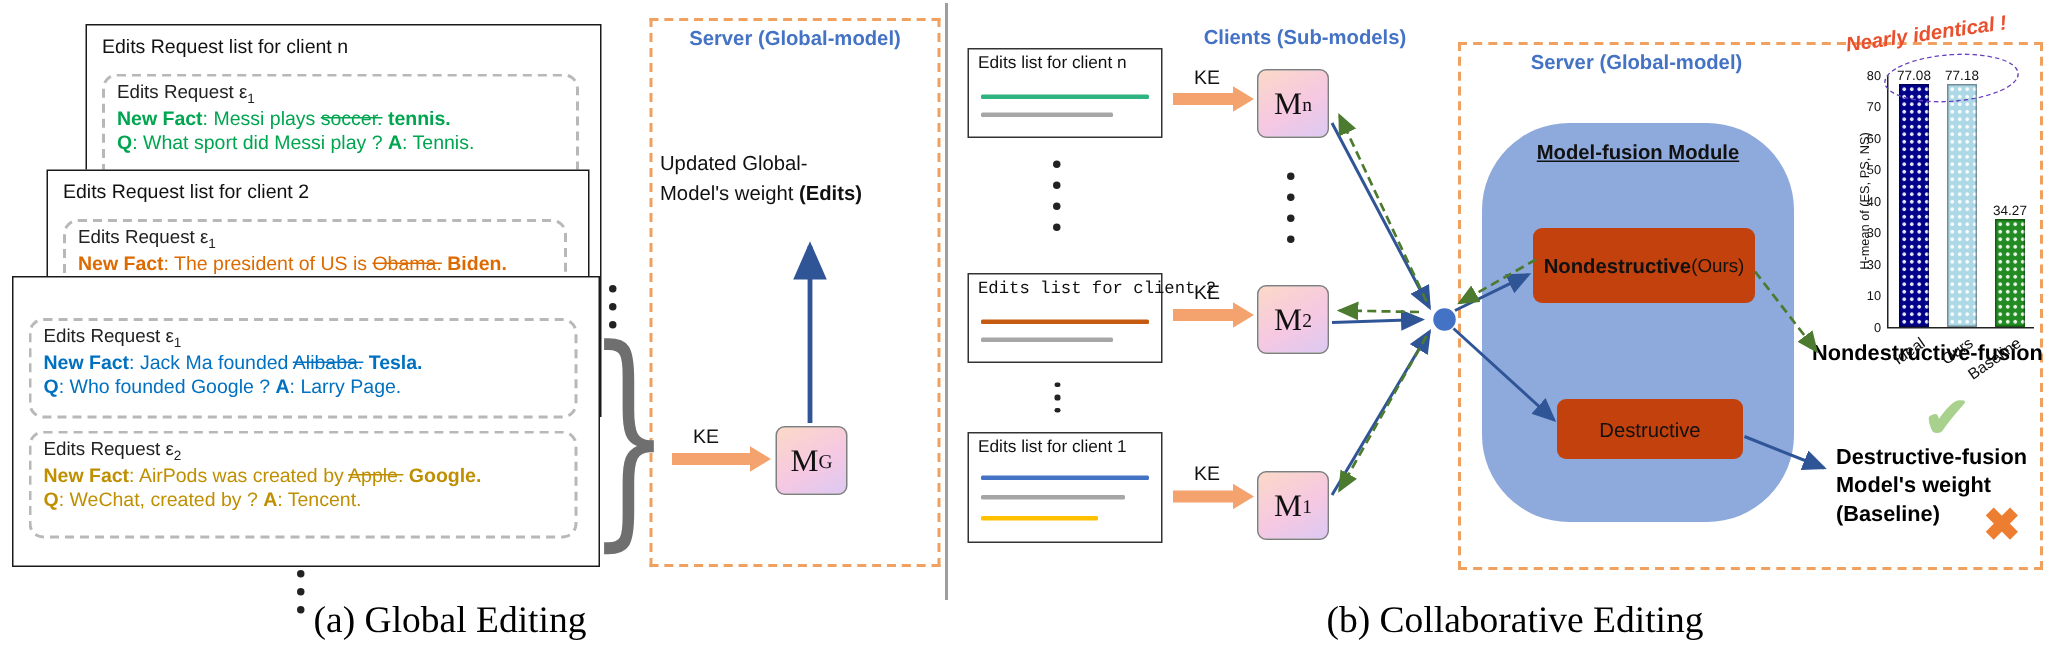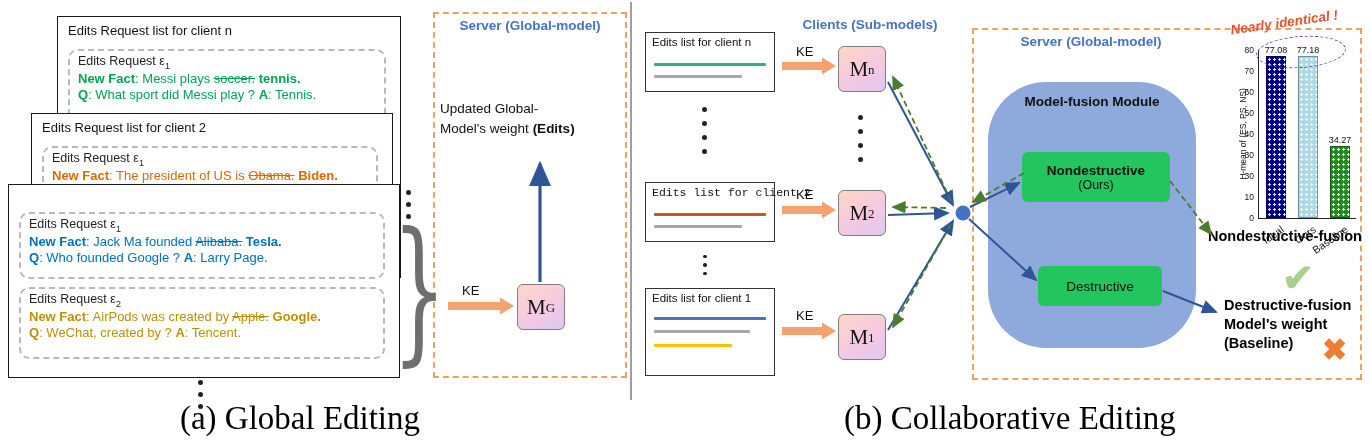--- a/index.html
+++ b/index.html
@@ -30,31 +30,31 @@
   .blue-label{position:absolute;color:#4472C4;font-weight:600;font-size:13.5px;text-align:center;white-space:nowrap;}
   .ke-label{position:absolute;font-size:13px;color:#111;}
   .model-box{position:absolute;width:46px;height:44px;border:1.2px solid #7f7f7f;border-radius:6px;
              display:flex;align-items:center;justify-content:center;
              background:linear-gradient(150deg,#FBD9C7 0%,#F6C8E2 55%,#DCC9F2 100%);
              font-family:"Liberation Serif",serif;z-index:5;}
   .model-box .mname{font-size:21px;}
   .model-box .msub{font-size:13px;line-height:1;}
   .upd-text{position:absolute;left:440px;top:99px;width:175px;font-size:13.5px;line-height:1.5;color:#111;}
   .divider{position:absolute;left:630px;top:2px;width:2px;height:398px;background:#9e9e9e;}
-  .caption{position:absolute;font-family:"Liberation Serif",serif;font-size:33px;color:#000;text-align:center;}
+  .caption{position:absolute;font-family:"Liberation Serif",serif;font-size:25px;color:#000;text-align:center;}
 
   
   .client-box{position:absolute;width:130px;background:#fff;border:1.3px solid #333;box-sizing:border-box;}
   .client-title{padding:3px 6px 0 6px;font-size:11.5px;white-space:nowrap;}
   .cline{position:absolute;left:8px;height:3px;border-radius:1px;}
 
   
   .fusion{position:absolute;left:988px;top:82px;width:208px;height:266px;background:#8EA9DB;border-radius:58px;z-index:3;}
-  .fusion-title{position:absolute;left:988px;top:94px;width:208px;text-align:center;font-size:13.5px;font-weight:600;color:#111;z-index:4;}
-  .fusion-inner{position:absolute;background:#22c55e;border-radius:6px;display:flex;flex-direction:column;
+  .fusion-title{position:absolute;left:988px;top:94px;width:208px;text-align:center;font-size:13.5px;font-weight:600;color:#111;z-index:4;text-decoration:underline;}
+  .fusion-inner{position:absolute;background:#c2410c;border-radius:6px;display:flex;flex-direction:row;
                 align-items:center;justify-content:center;z-index:4;color:#111;}
   .nd-box{left:1022px;top:152px;width:148px;height:50px;}
   .nd-box .t1{font-size:13.5px;font-weight:bold;}
   .nd-box .t2{font-size:12.5px;}
   .d-box{left:1038px;top:266px;width:124px;height:40px;font-size:13.5px;}
 
   .out-text{position:absolute;font-size:14.5px;line-height:19px;color:#000;z-index:6;font-weight:bold;}
   .mark{position:absolute;font-weight:bold;z-index:6;}
   .mark.check{left:1282px;top:256px;font-size:38px;color:#A9D18E;}
   .mark.cross{left:1322px;top:332px;font-size:30px;color:#ED7D31;}
@@ -164,21 +164,21 @@
   <div class="client-box" style="left:645px;top:182px;height:60px;font-family:Liberation Mono, monospace;">
     <div class="client-title">Edits list for client 2</div>
     <div class="cline" style="top: 30px; width: 112px; background: rgb(197, 90, 17);"></div>
     <div class="cline" style="top: 42px; width: 88px; background: rgb(166, 166, 166);"></div>
   </div>
   <div class="vdots small" style="left:703px;top:252px;">
       <i></i>
       <i></i>
       <i></i>
     </div>
-  <div class="client-box" style="left:645px;top:288px;height:88px;">
+  <div class="client-box" style="left:645px;top:288px;height:74px;">
     <div class="client-title">Edits list for client 1</div>
     <div class="cline" style="top: 28px; width: 112px; background: rgb(68, 114, 196);"></div>
     <div class="cline" style="top: 41px; width: 96px; background: rgb(166, 166, 166);"></div>
     <div class="cline" style="top: 55px; width: 78px; background: rgb(255, 192, 0);"></div>
   </div>
 
   <div class="ke-label" style="left:796px;top:44px;">KE</div>
   <div class="ke-label" style="left:796px;top:187px;">KE</div>
   <div class="ke-label" style="left:796px;top:308px;">KE</div>
 

